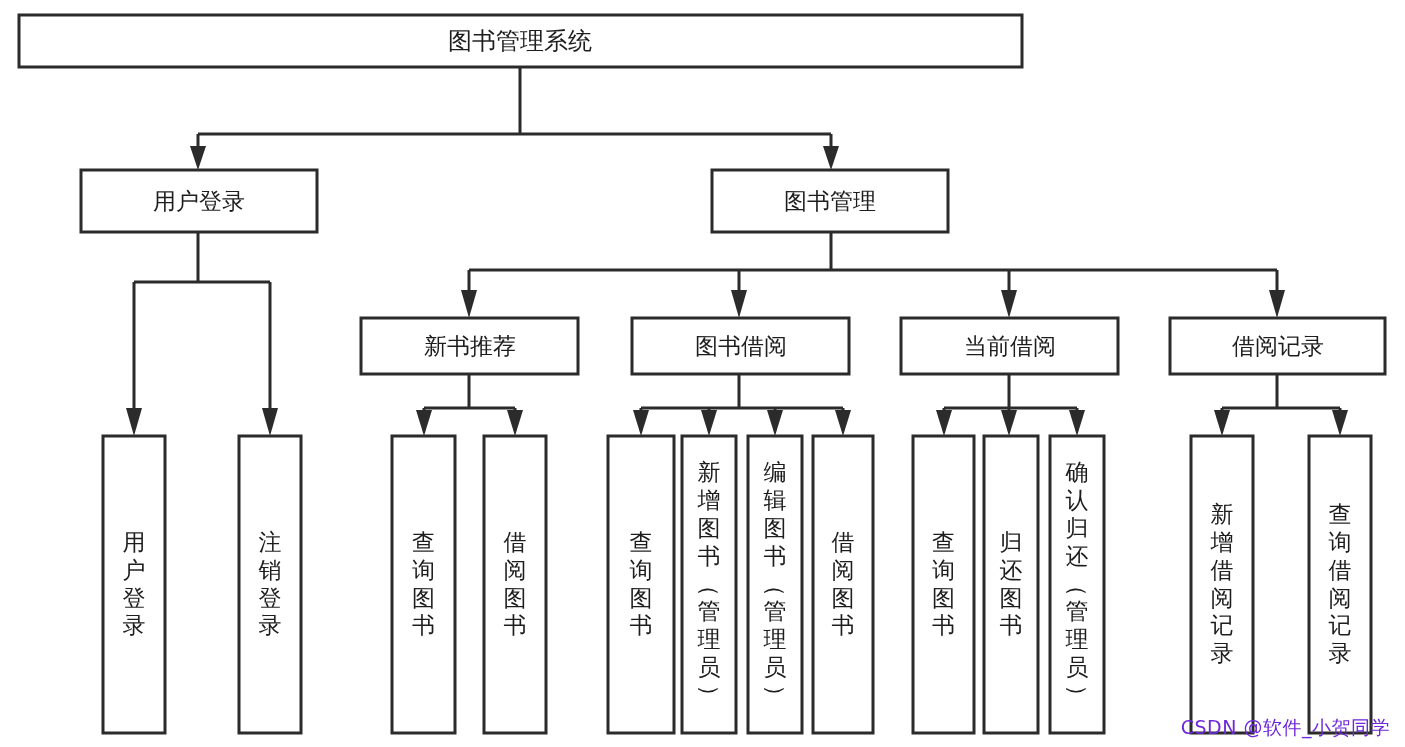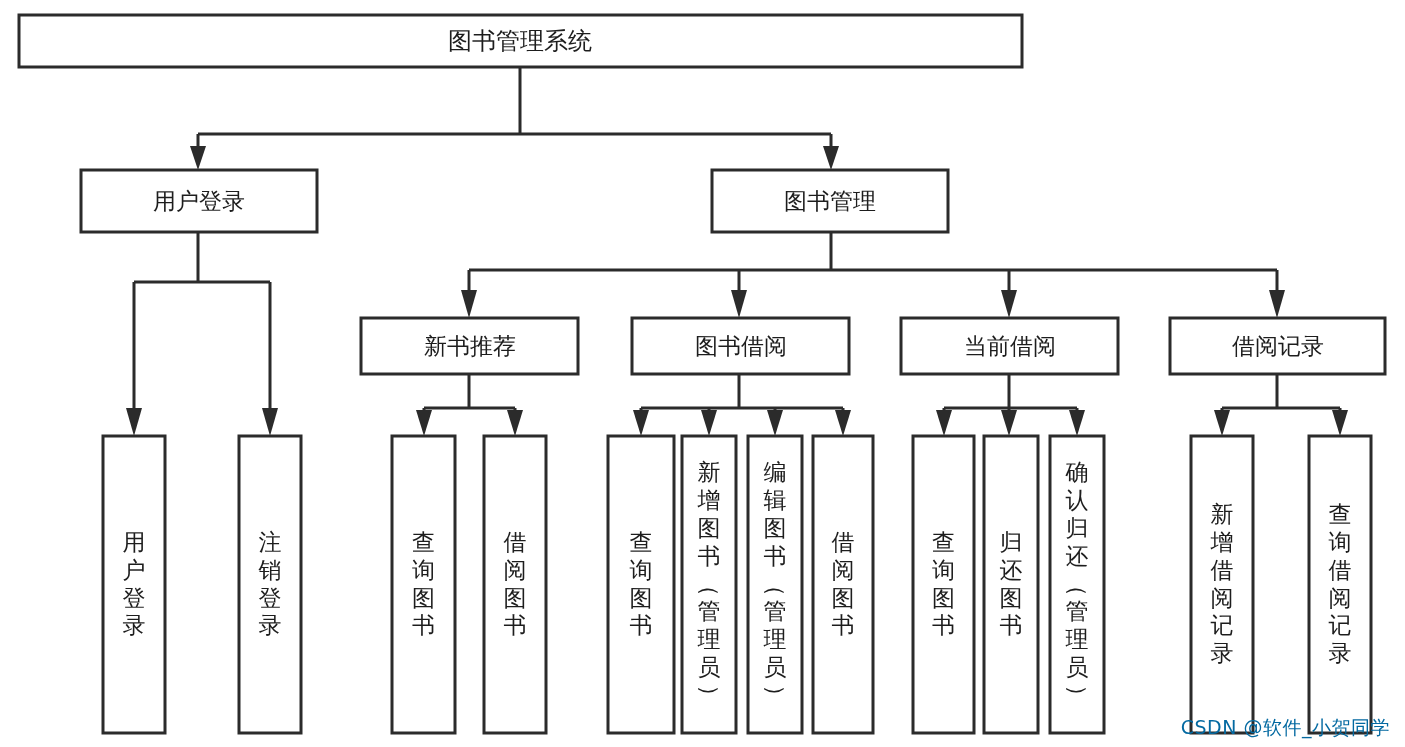--- a/index.html
+++ b/index.html
@@ -71,21 +71,21 @@
     pointer-events: none;
     text-align: center;
   }
   .vlabel span { display: block; }
   .watermark {
     position: absolute;
     right: 10px;
     bottom: 6px;
     font-family: "DejaVu Sans", "Liberation Sans", sans-serif;
     font-size: 19px;
-    color: #0369a1;
+    color: #6d28d9;
     letter-spacing: 0.5px;
     white-space: nowrap;
   }
 </style>
 </head>
 <body>
 
 <div id="diagram-root">
 
   <svg id="diagram-svg" viewBox="0 0 1405 747" xmlns="http://www.w3.org/2000/svg">

